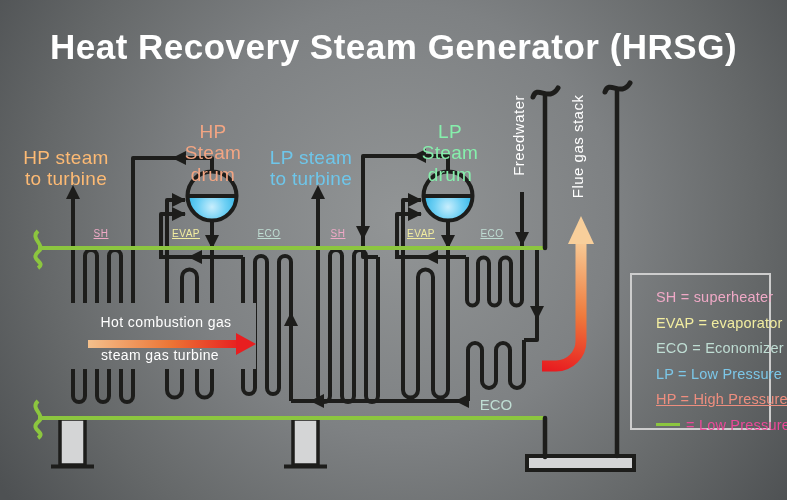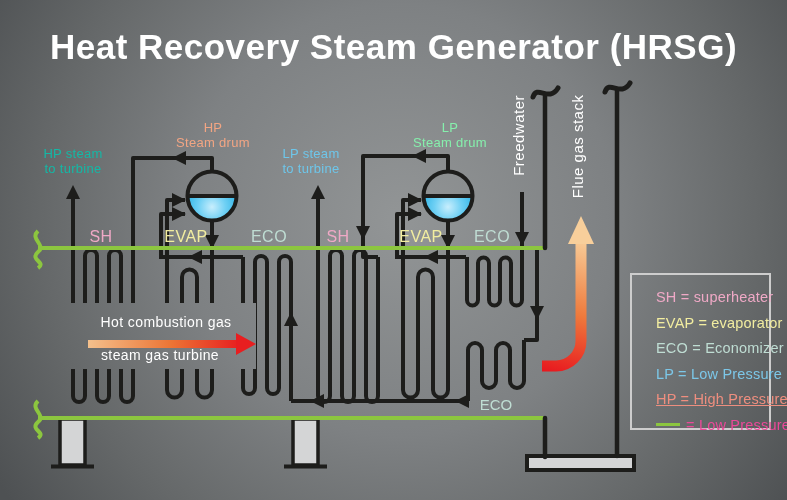--- a/index.html
+++ b/index.html
@@ -4,23 +4,23 @@
 <style>
   html,body{margin:0;padding:0;background:#333;}
   #stage{
     position:relative;width:787px;height:500px;overflow:hidden;
     font-family:"Liberation Sans",sans-serif;
     -webkit-font-smoothing:antialiased;
   }
   #stage svg{position:absolute;left:0;top:0;}
   .ovl{position:absolute;line-height:1.12;text-align:center;pointer-events:none;}
   .title{left:0;top:27px;width:787px;font-size:35px;font-weight:bold;color:#fff;letter-spacing:.5px;}
-  .lbl2{font-size:13px;letter-spacing:.3px;}
+  .lbl2{font-size:19px;letter-spacing:.3px;}
   .vert{transform:rotate(-90deg);transform-origin:center center;font-size:15px;color:#fff;letter-spacing:.5px;white-space:nowrap;}
-  .seclbl{font-size:16px;width:60px;top:228px;letter-spacing:.5px;}
+  .seclbl{font-size:10px;width:60px;top:228px;letter-spacing:.5px;text-decoration:underline;}
   .hotgas{color:#fff;font-size:14px;width:190px;letter-spacing:.4px;}
   .legend{
     position:absolute;left:630px;top:273px;width:141px;height:157px;
     border:2px solid #cdcdcd;box-sizing:border-box;
     padding:10px 0 0 24px;text-align:left;
   }
   .legend .li{font-size:14.5px;line-height:25.5px;white-space:nowrap;letter-spacing:.2px;}
   .swatch{display:inline-block;width:24px;height:3px;margin:0 6px 3px 0;vertical-align:middle;}
 </style>
 </head>
@@ -142,21 +142,21 @@
     </g>
 
     <g>
       <path d="M542,366 H556 A25,25 0 0 0 581,341 V242" fill="none" stroke="url(#flueGrad)" stroke-width="11"></path>
       <polygon points="581,216 568,244 594,244" fill="#f8cf9b"></polygon>
     </g>
   </svg>
 
   <div class="ovl title">Heat Recovery Steam Generator (HRSG)</div>
 
-  <div class="ovl lbl2" style="left: 23px; top: 147px; width: 100px; color: #14b8a6;">
+  <div class="ovl lbl2" style="left: 16px; top: 147px; width: 100px; color: #fdba74;">
     <div>HP steam</div>
     <div>to turbine</div>
   </div>
 
   <div class="ovl lbl2" style="left: 163px; top: 121px; width: 100px; color: rgb(242, 165, 131);">
     <div>HP</div>
     <div>Steam drum</div>
   </div>
 
   <div class="ovl lbl2" style="left: 261px; top: 147px; width: 100px; color: rgb(110, 198, 234);">

